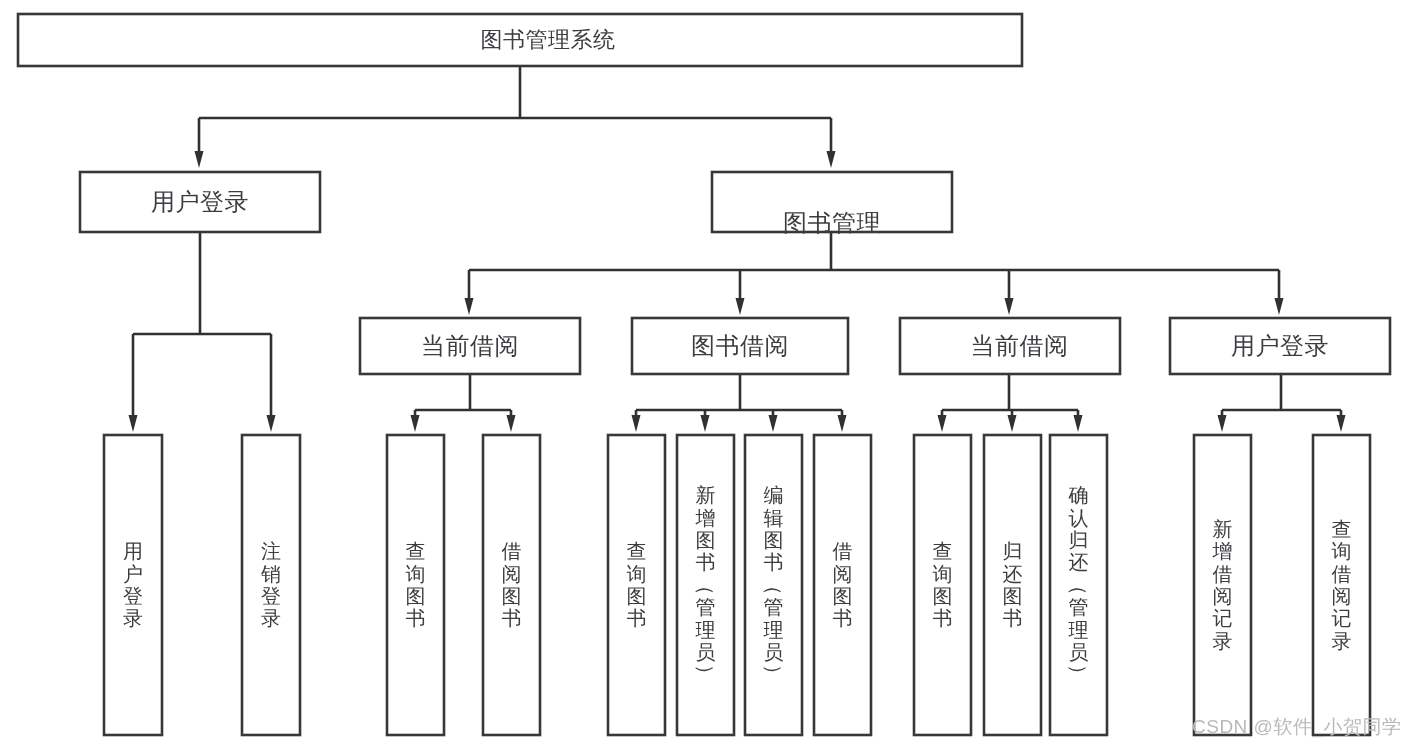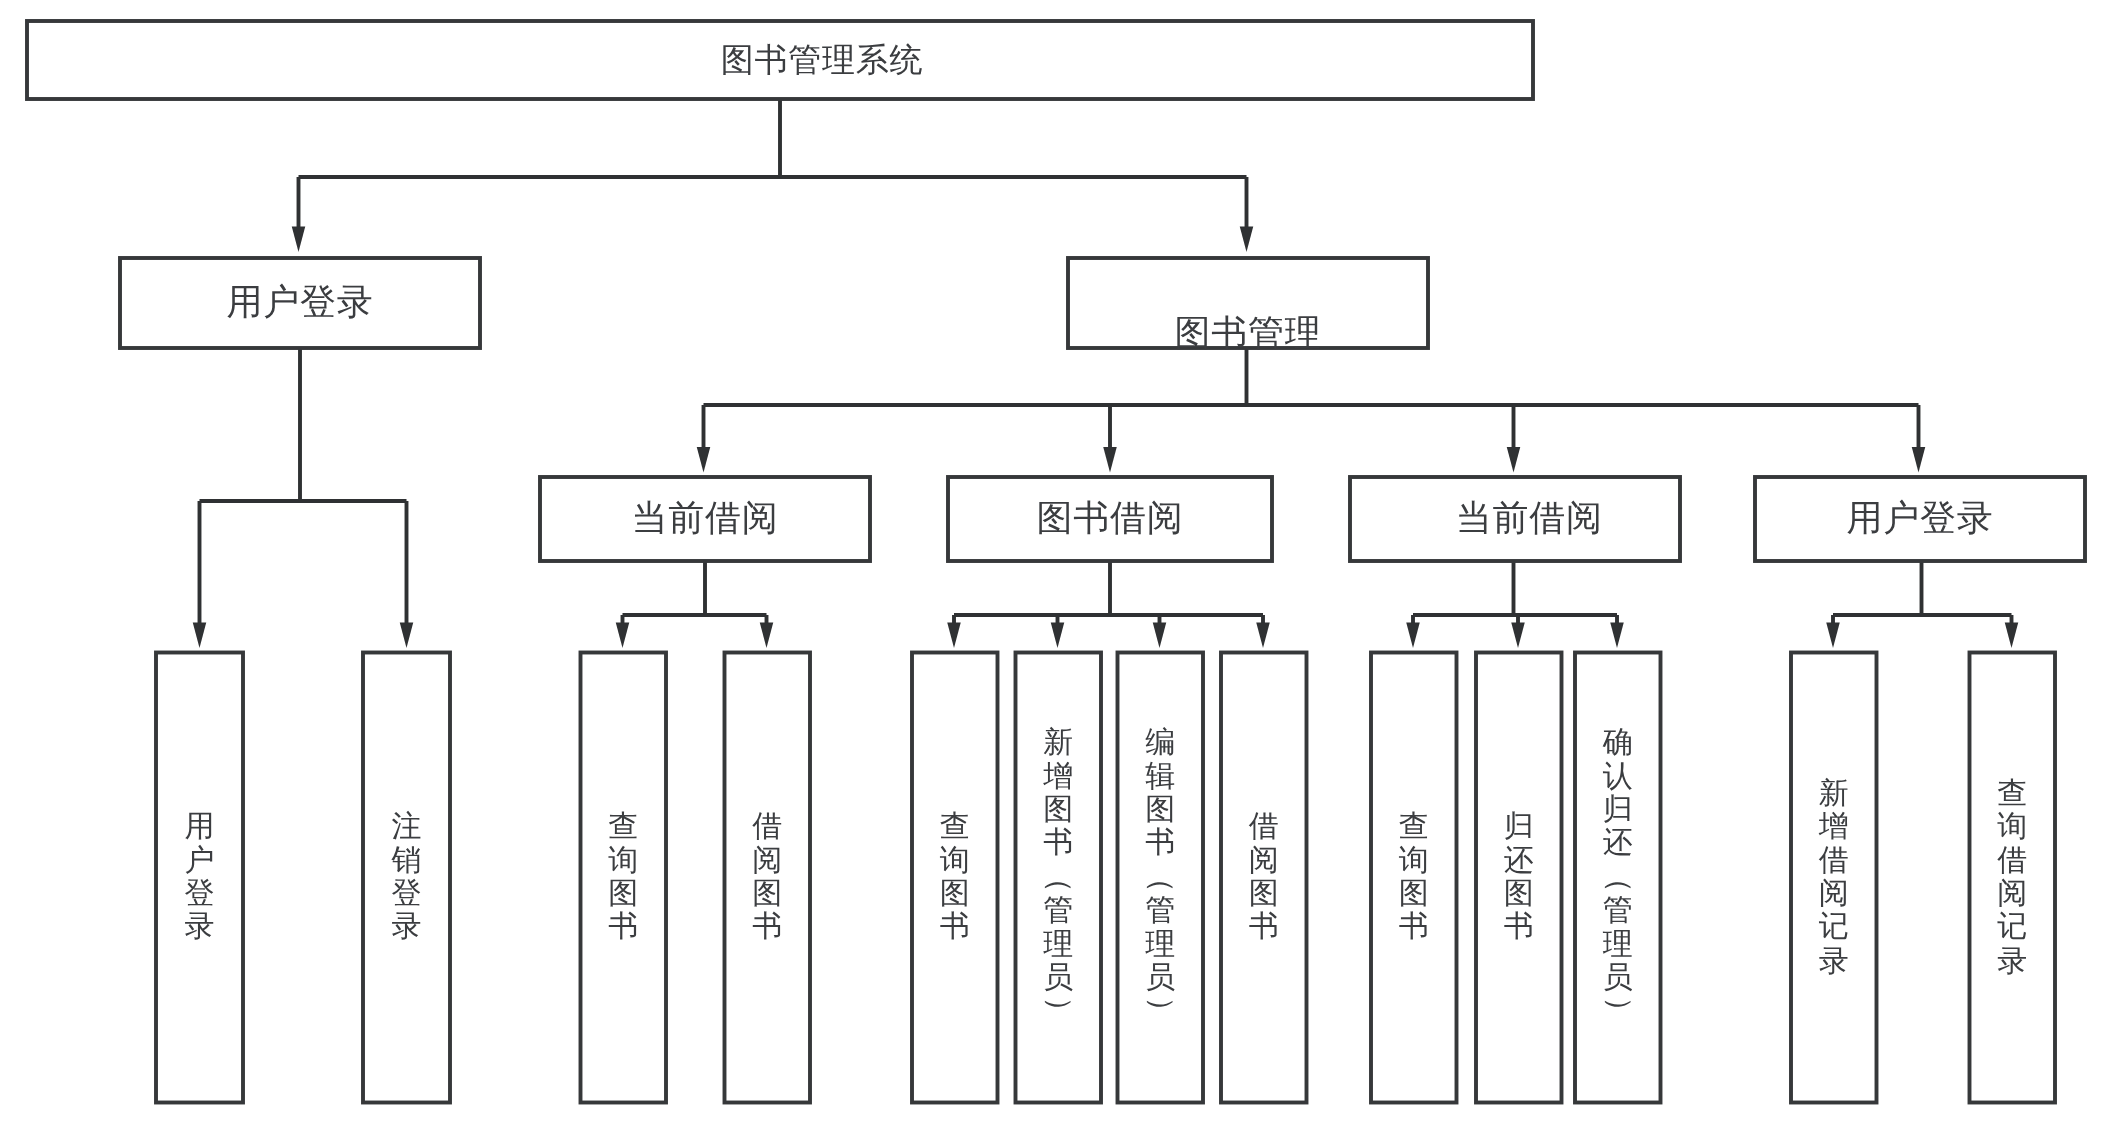--- a/index.html
+++ b/index.html
@@ -239,13 +239,14 @@
       </div>
       <div class="node-label-v" style="left: 1313px; top: 435px; width: 57px; height: 300px;">
         <span>查</span>
         <span>询</span>
         <span>借</span>
         <span>阅</span>
         <span>记</span>
         <span>录</span>
       </div>
     </div>
+  <div class="watermark" style="left: 1192px; top: 714px;">CSDN @软件_小贺同学</div>
 </div>
 
 </body></html>

